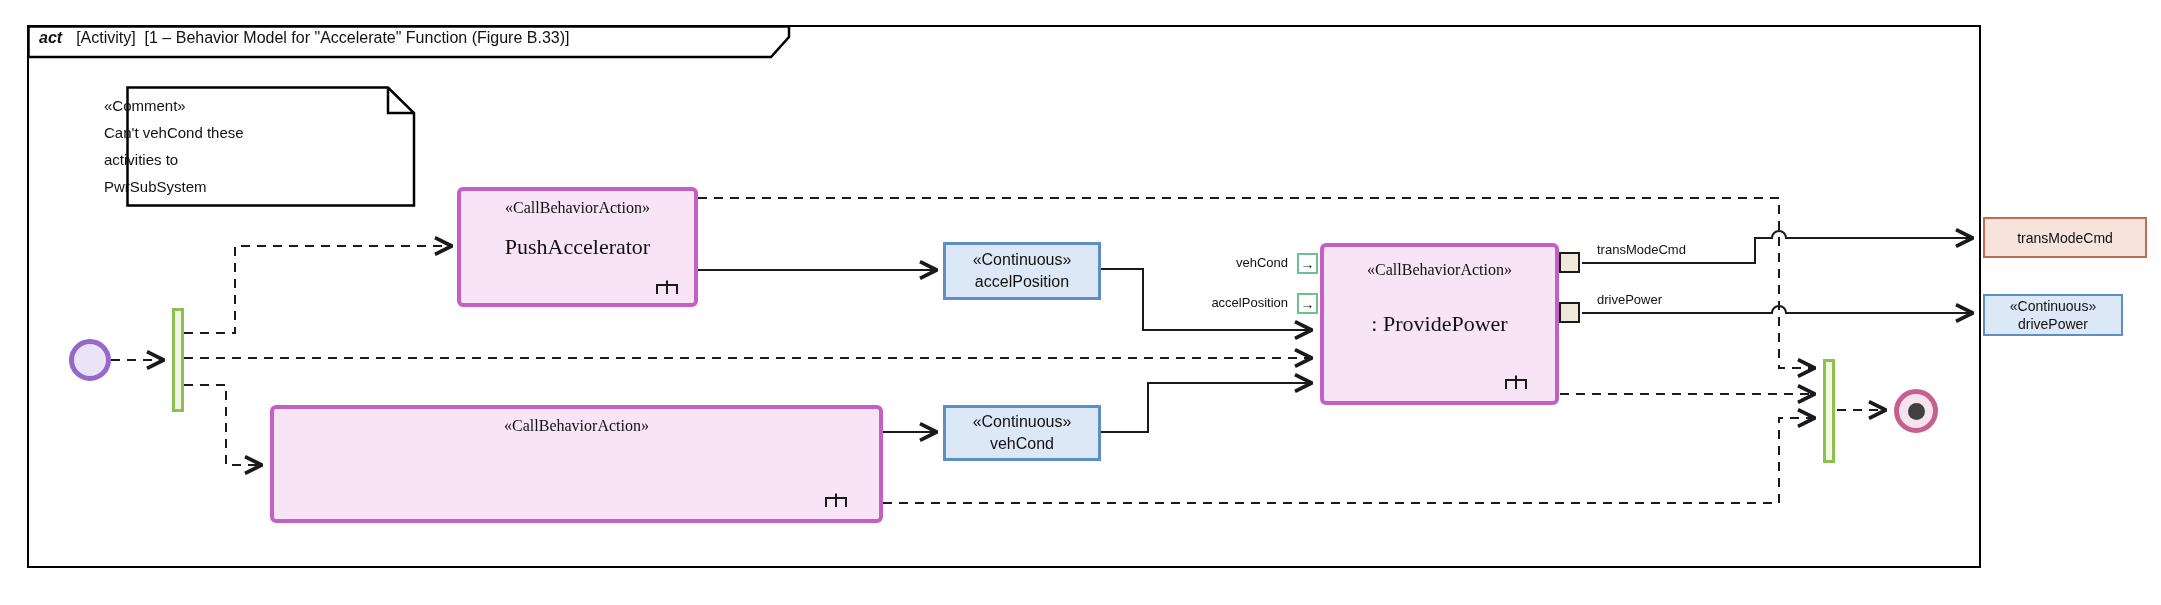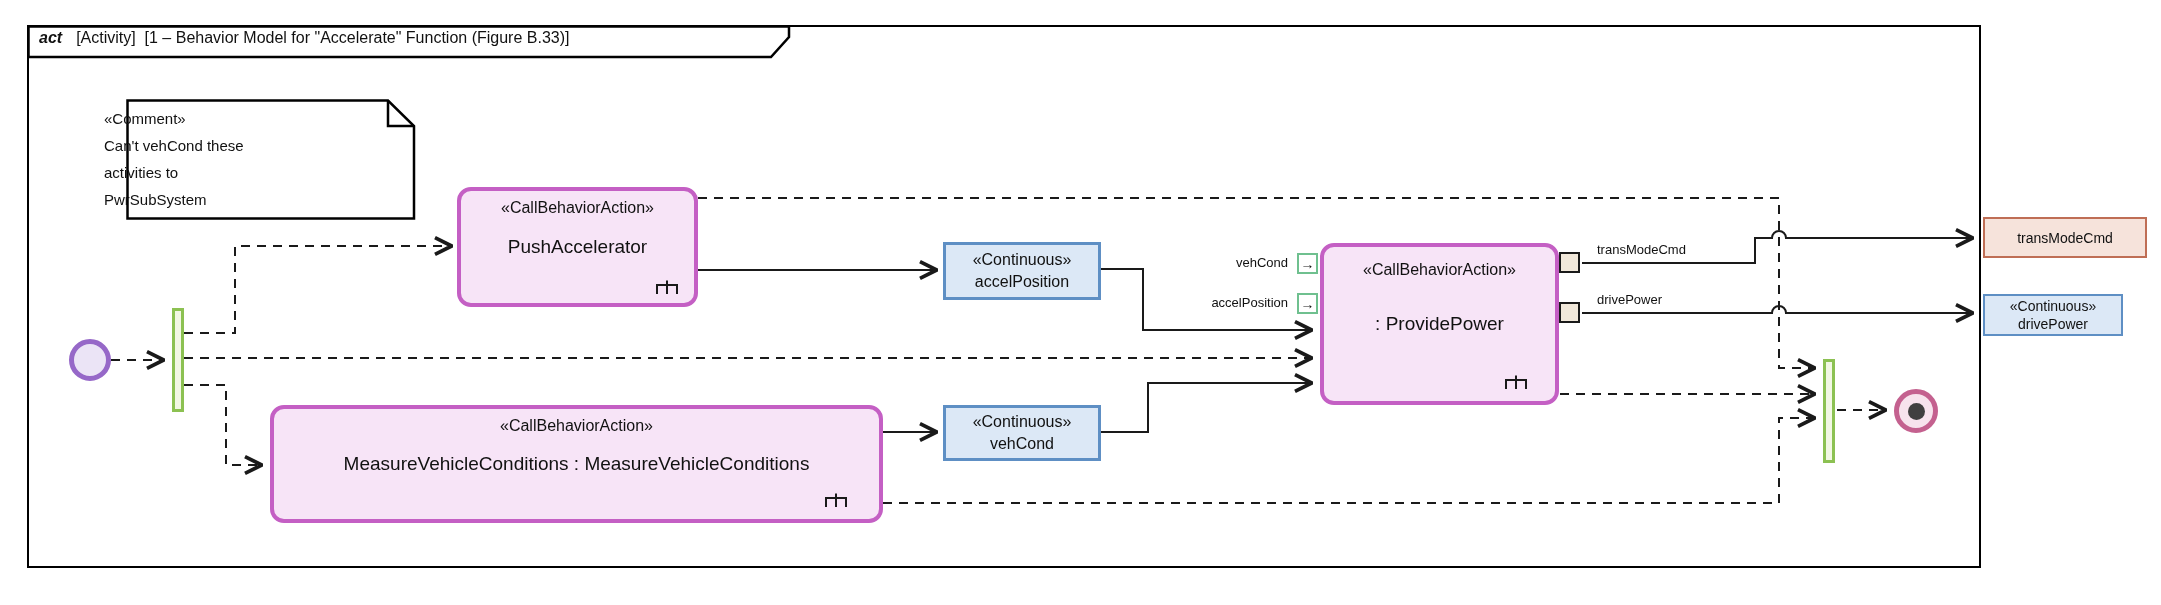--- a/index.html
+++ b/index.html
@@ -17,35 +17,36 @@
     border:2.5px solid #000;background:transparent;z-index:0;
   }
   .frame-tab{left:27px;top:25px;width:766px;height:34px;z-index:2;}
   .frame-tab-text{
     position:absolute;left:12px;top:4px;font-size:16px;white-space:pre;
   }
   .frame-tab-text .kw{font-weight:bold;font-style:italic;}
   .frame-tab-text .detail{padding-left:14px;}
 
   
-  .note{left:87px;top:99px;width:328px;height:121px;z-index:2;padding-left:39px;}
+  .note{left:87px;top:86px;width:328px;height:121px;z-index:2;padding-left:39px;}
   .note-text{position:absolute;left:17px;top:6px;font-size:15px;line-height:27px;}
 
   
   .action{
-    border:4px solid var(--action_border);border-radius:14px;
+    border:4px solid var(--action_border);border-radius:6px;
     background:var(--action_fill);
+    font-family:Liberation Serif, serif;
   }
   .stereo{
     position:absolute;left:0;right:0;top:8px;text-align:center;
     font-size:16px;
   }
   .action-name{
     position:absolute;left:0;right:0;top:50%;transform:translateY(-50%);
-    text-align:center;font-size:19px;
+    text-align:center;font-size:22px;
   }
   .rake{position:absolute;}
 
   
   .objnode{
     border:3.5px solid var(--continuous_border);background:var(--continuous_fill);
     display:flex;flex-direction:column;align-items:center;justify-content:center;
     font-size:16px;line-height:1.35;text-align:center;
   }
 
@@ -151,21 +152,20 @@
   <div class="node action" style="left:457px;top:187px;width:241px;height:120px;">
     <div class="stereo">«CallBehaviorAction»</div>
     <div class="action-name">PushAccelerator</div>
     <svg class="rake" style="right:14px;bottom:7px;" width="26" height="17">
       <path d="M3,15 V6 H13 M13,1.5 V15 M13,6 H23 V15" fill="none" stroke="#1a1a1a" stroke-width="2"></path>
     </svg>
   </div>
 
   <div class="node action" style="left:270px;top:405px;width:613px;height:118px;">
     <div class="stereo">«CallBehaviorAction»</div>
-    <div class="action-name">MeasureVehicleConditions : MeasureVehicleConditions</div>
     <svg class="rake" style="right:30px;bottom:10px;" width="26" height="17">
       <path d="M3,15 V6 H13 M13,1.5 V15 M13,6 H23 V15" fill="none" stroke="#1a1a1a" stroke-width="2"></path>
     </svg>
   </div>
 
   <div class="node action" style="left:1320px;top:243px;width:239px;height:162px;">
     <div class="stereo" style="top:14px;">«CallBehaviorAction»</div>
     <div class="action-name">: ProvidePower</div>
     <svg class="rake" style="right:26px;bottom:10px;" width="26" height="17">
       <path d="M3,15 V6 H13 M13,1.5 V15 M13,6 H23 V15" fill="none" stroke="#1a1a1a" stroke-width="2"></path>

